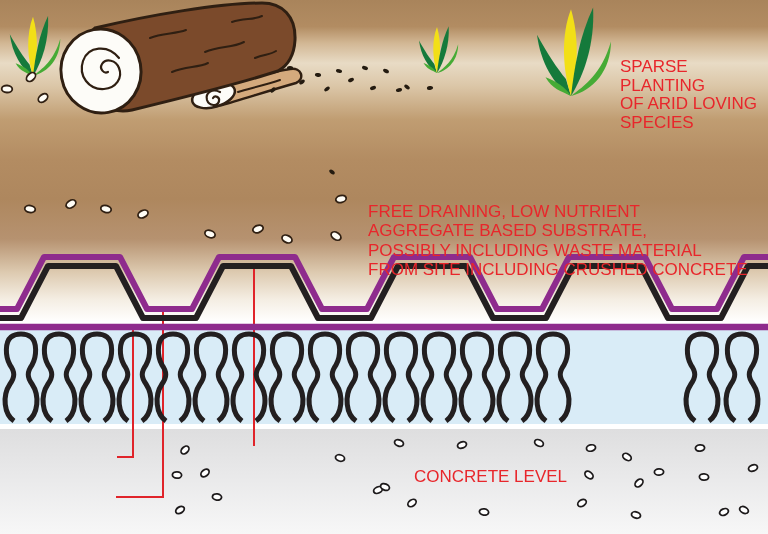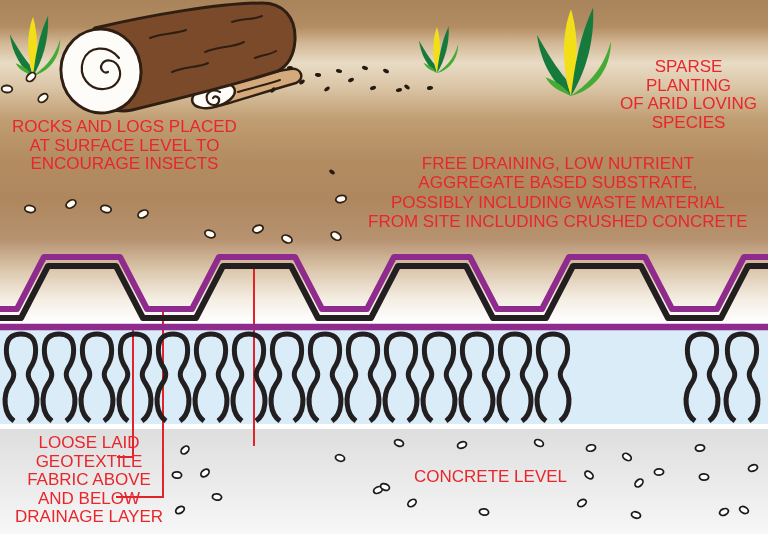--- a/index.html
+++ b/index.html
@@ -9,22 +9,22 @@
     background:linear-gradient(180deg,
       #a9845b 0%,#b28c62 8%,#d2b794 13%,#e8dbc5 19%,#dbc6a7 26%,
       #c09d72 36%,#b38c62 48%,#ae875e 60%,#b69270 72%,
       #ddcab0 82%,#f4ede2 90%,#ffffff 97%);}
   .insulation-band{position:absolute;left:0;top:328px;width:768px;height:96px;
     background:var(--insulation_blue,#d9ecf7);}
   .concrete-band{position:absolute;left:0;top:429px;width:768px;height:105px;
     background:linear-gradient(180deg,#dededf 0%,#e9e9ea 45%,#f7f7f7 100%);}
   svg.overlay{position:absolute;left:0;top:0;}
   .label{position:absolute;color:var(--label_red,#e8262b);font-size:17px;
-    line-height:18.5px;white-space:pre-line;z-index:3;text-align:center;}
-  .label.wide{line-height:19.4px;}
+    line-height:18.5px;white-space:pre-line;z-index:3;}
+  .label.wide{line-height:19.4px;margin-top:48px;}
   .leader{fill:none;stroke:var(--leader_red,#e0242a);stroke-width:2;}
   .membrane{fill:none;stroke:var(--membrane_black,#231f20);stroke-width:6;stroke-linejoin:round;}
   .geo{fill:none;stroke:var(--geotextile_purple,#8e2b8d);stroke-width:6;stroke-linejoin:round;}
   .geo-bottom{stroke-width:6.5;}
   .loop{fill:none;stroke:var(--membrane_black,#231f20);stroke-width:5;}
   .oval{fill:#fffdf6;stroke:var(--outline_dark,#2f1f12);stroke-width:1.8;}
   .seed{fill:#241b10;stroke:none;}
   .speckle{fill:#ffffff;stroke:#1d1a1b;stroke-width:1.8;}
   .log-body{fill:var(--log_brown,#7b4a2b);stroke:var(--outline_dark,#2f1f12);stroke-width:3;}
   .log-face{fill:#fdfcf8;stroke:var(--outline_dark,#2f1f12);stroke-width:3;}
@@ -163,30 +163,22 @@
         <ellipse cx="484" cy="512" rx="4.6" ry="3.1" transform="rotate(10 484 512)" class="speckle"></ellipse>
         <ellipse cx="582" cy="503" rx="4.6" ry="3.1" transform="rotate(-31 582 503)" class="speckle"></ellipse>
         <ellipse cx="636" cy="515" rx="4.6" ry="3.1" transform="rotate(16 636 515)" class="speckle"></ellipse>
         <ellipse cx="724" cy="512" rx="4.6" ry="3.1" transform="rotate(-25 724 512)" class="speckle"></ellipse>
         <ellipse cx="385" cy="487" rx="4.6" ry="3.1" transform="rotate(22 385 487)" class="speckle"></ellipse>
         <ellipse cx="753" cy="468" rx="4.6" ry="3.1" transform="rotate(-19 753 468)" class="speckle"></ellipse>
         <ellipse cx="744" cy="510" rx="4.6" ry="3.1" transform="rotate(28 744 510)" class="speckle"></ellipse>
       </g>
   </svg>
 
-  <div class="label" style="left:12px;top:118px">ROCKS AND LOGS PLACED
-AT SURFACE LEVEL TO
-ENCOURAGE INSECTS</div>
   <div class="label" style="left:620px;top:58px">SPARSE
 PLANTING
 OF ARID LOVING
 SPECIES</div>
   <div class="label wide" style="left:368px;top:154px">FREE DRAINING, LOW NUTRIENT
 AGGREGATE BASED SUBSTRATE,
 POSSIBLY INCLUDING WASTE MATERIAL
 FROM SITE INCLUDING CRUSHED CONCRETE</div>
-  <div class="label" style="left:15px;top:434px">LOOSE LAID
-GEOTEXTILE
-FABRIC ABOVE
-AND BELOW
-DRAINAGE LAYER</div>
   <div class="label" style="left:414px;top:468px">CONCRETE LEVEL</div>
 </div>
 
 </body></html>

